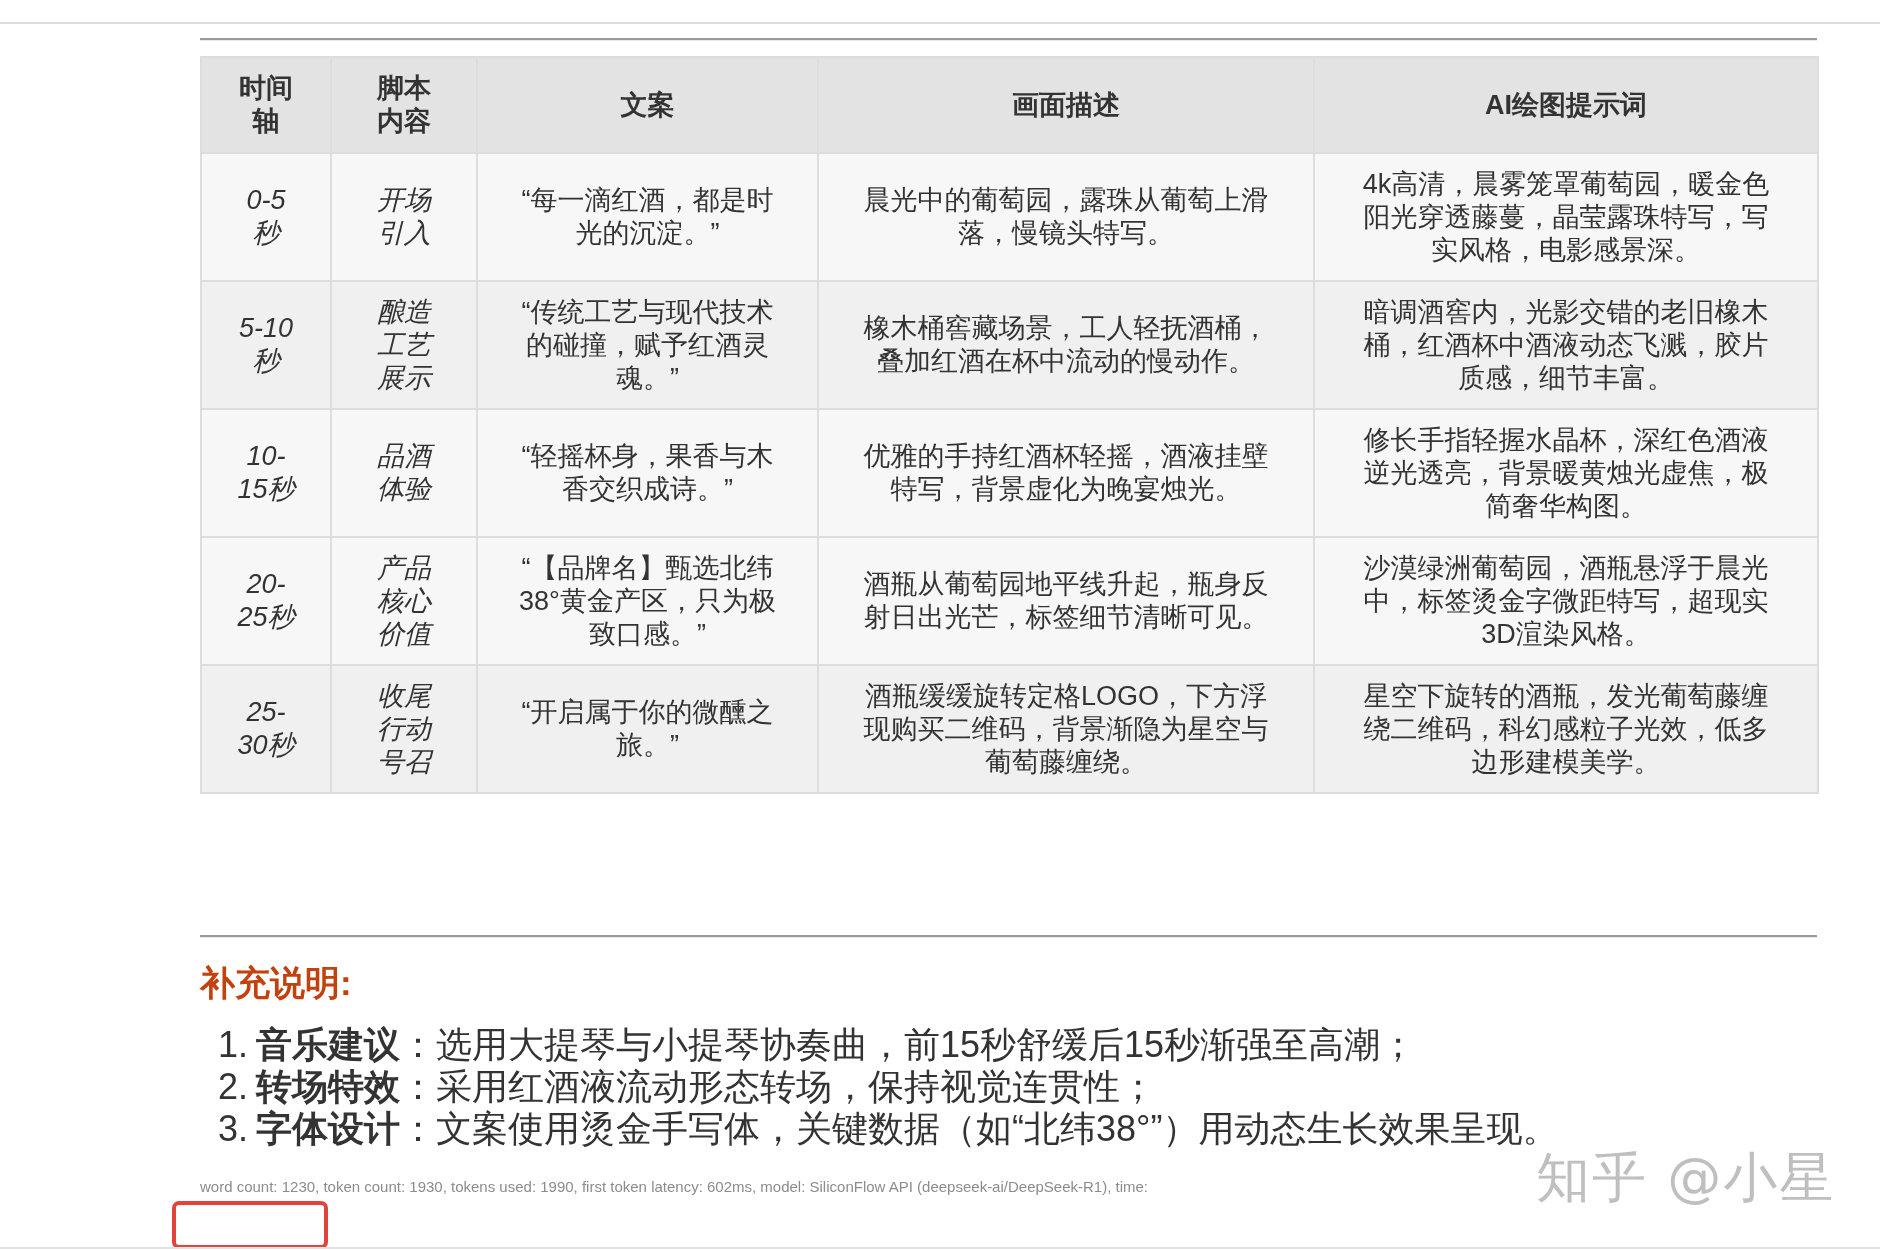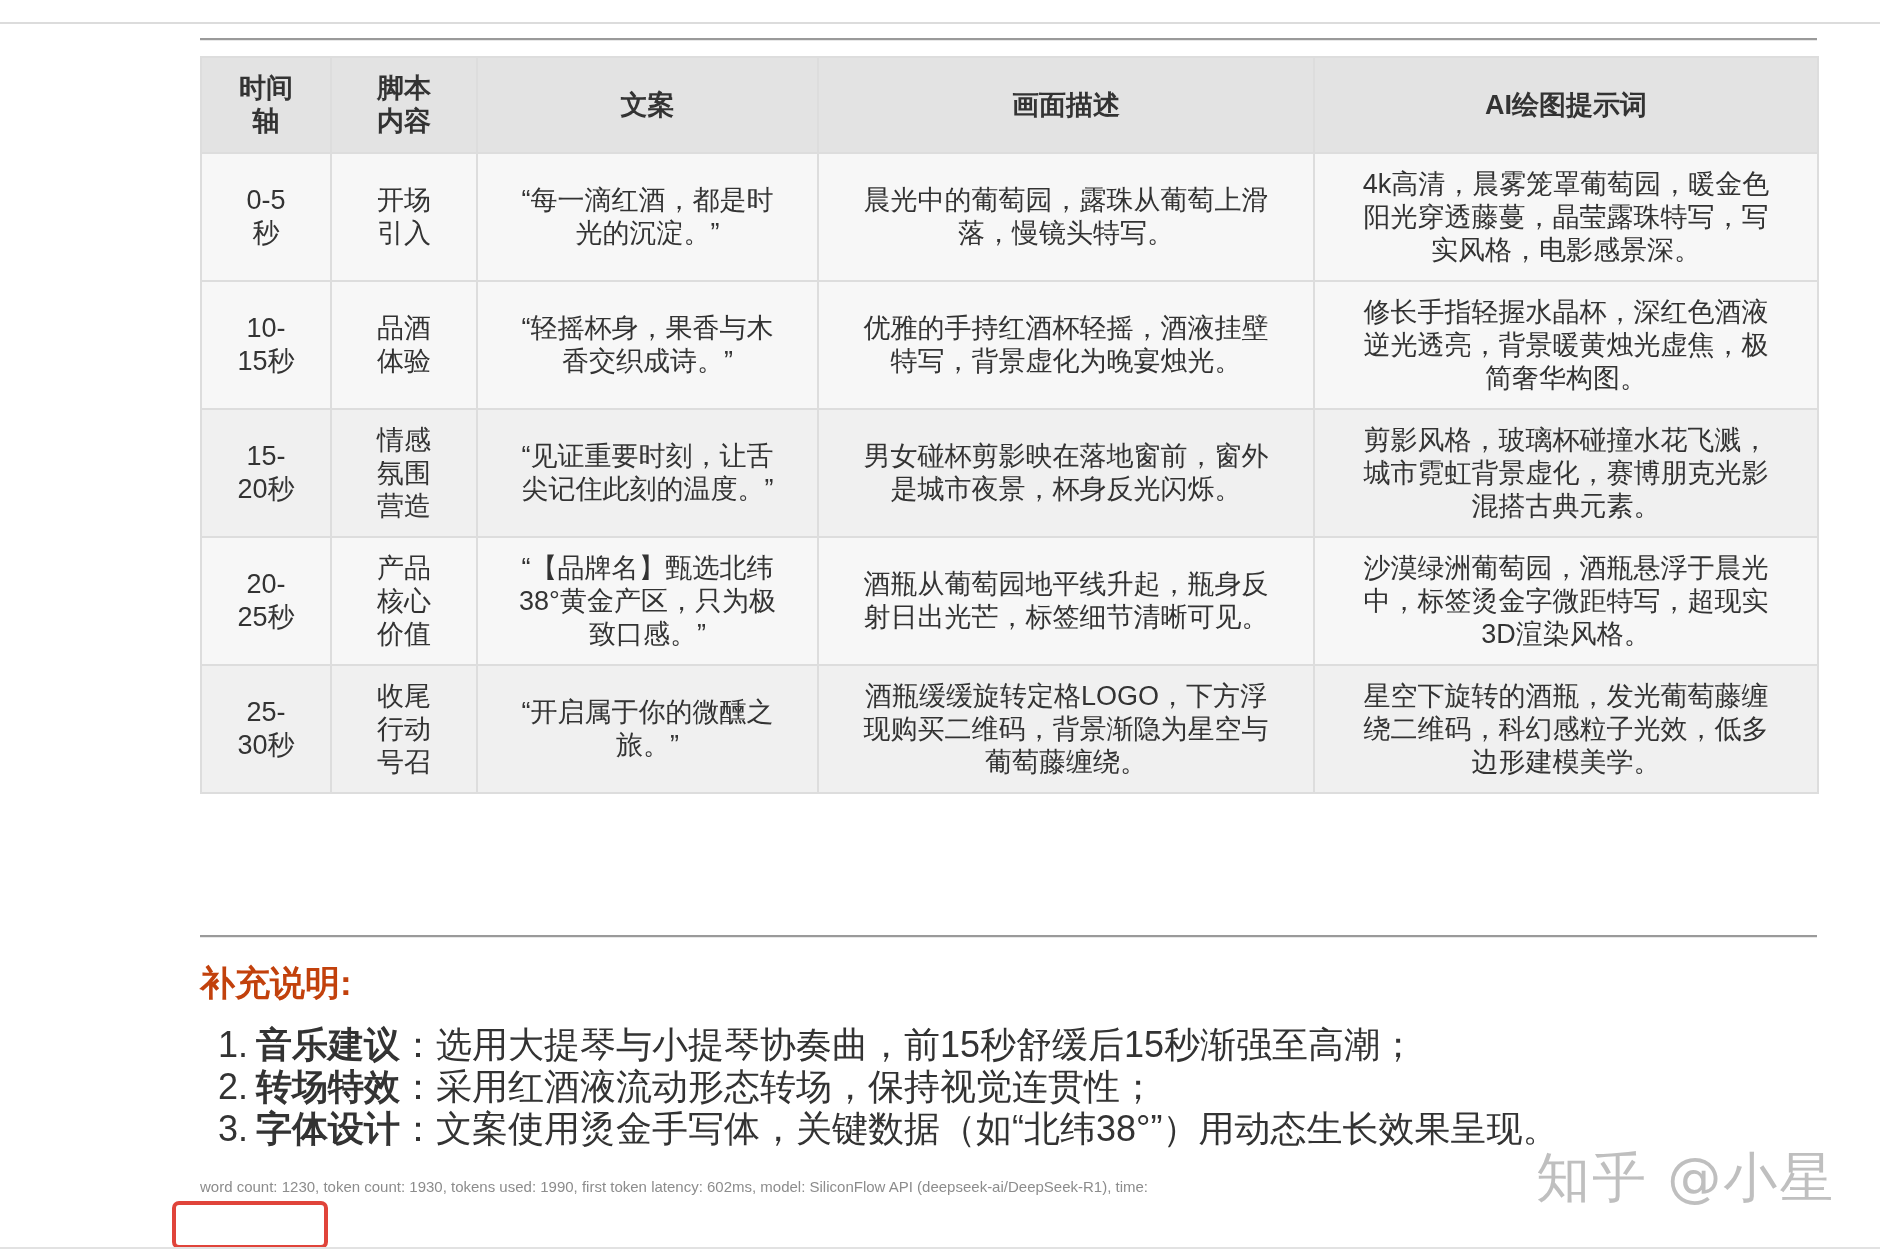--- a/index.html
+++ b/index.html
@@ -17,21 +17,21 @@
   }
   table.script th, table.script td {
     border: 2px solid #dddddd; text-align: center; vertical-align: middle;
     font-size: 27px; line-height: 33px; color: #333333;
   }
   table.script th {
     background: #e3e3e3; font-weight: bold; height: 96px; color: #333;
     padding: 4px 8px;
   }
   table.script td { height: 128px; padding: 6px 40px; }
-  table.script td.c-time, table.script td.c-part { padding: 6px 12px; }
+  table.script td.c-time, table.script td.c-part { padding: 6px 12px; font-style: italic; }
   table.script tr.odd td { background: #f7f7f7; }
   table.script tr.even td { background: #f0f0f0; }
 
   .col-time { width: 130px; }
   .col-part { width: 146px; }
   .col-copy { width: 341px; }
   .col-scene { width: 496px; }
   .col-prompt { width: 504px; }
 
   .notes-title {
@@ -82,33 +82,33 @@
     </tr>
   </thead>
   <tbody id="tbody">
     <tr class="odd">
       <td class="c-time"><span class="ml">0-5<br>秒</span></td>
       <td class="c-part"><span class="ml">开场<br>引入</span></td>
       <td><span>“每一滴红酒，都是时光的沉淀。”</span></td>
       <td><span>晨光中的葡萄园，露珠从葡萄上滑落，慢镜头特写。</span></td>
       <td><span>4k高清，晨雾笼罩葡萄园，暖金色阳光穿透藤蔓，晶莹露珠特写，写实风格，电影感景深。</span></td>
     </tr>
+    <tr class="even">
+      <td class="c-time"><span class="ml">5-10<br>秒</span></td>
+      <td class="c-part"><span class="ml">酿造<br>工艺<br>展示</span></td>
+      <td><span>“传统工艺与现代技术的碰撞，赋予红酒灵魂。”</span></td>
+      <td><span>橡木桶窖藏场景，工人轻抚酒桶，叠加红酒在杯中流动的慢动作。</span></td>
+      <td><span>暗调酒窖内，光影交错的老旧橡木桶，红酒杯中酒液动态飞溅，胶片质感，细节丰富。</span></td>
+    </tr>
     <tr class="odd">
       <td class="c-time"><span class="ml">10-<br>15秒</span></td>
       <td class="c-part"><span class="ml">品酒<br>体验</span></td>
       <td><span>“轻摇杯身，果香与木香交织成诗。”</span></td>
       <td><span>优雅的手持红酒杯轻摇，酒液挂壁特写，背景虚化为晚宴烛光。</span></td>
       <td><span>修长手指轻握水晶杯，深红色酒液逆光透亮，背景暖黄烛光虚焦，极简奢华构图。</span></td>
-    </tr>
-    <tr class="even">
-      <td class="c-time"><span class="ml">15-<br>20秒</span></td>
-      <td class="c-part"><span class="ml">情感<br>氛围<br>营造</span></td>
-      <td><span>“见证重要时刻，让舌尖记住此刻的温度。”</span></td>
-      <td><span>男女碰杯剪影映在落地窗前，窗外是城市夜景，杯身反光闪烁。</span></td>
-      <td><span>剪影风格，玻璃杯碰撞水花飞溅，城市霓虹背景虚化，赛博朋克光影混搭古典元素。</span></td>
     </tr>
     <tr class="odd">
       <td class="c-time"><span class="ml">20-<br>25秒</span></td>
       <td class="c-part"><span class="ml">产品<br>核心<br>价值</span></td>
       <td><span>“【品牌名】甄选北纬38°黄金产区，只为极致口感。”</span></td>
       <td><span>酒瓶从葡萄园地平线升起，瓶身反射日出光芒，标签细节清晰可见。</span></td>
       <td><span>沙漠绿洲葡萄园，酒瓶悬浮于晨光中，标签烫金字微距特写，超现实3D渲染风格。</span></td>
     </tr>
     <tr class="even">
       <td class="c-time"><span class="ml">25-<br>30秒</span></td>

